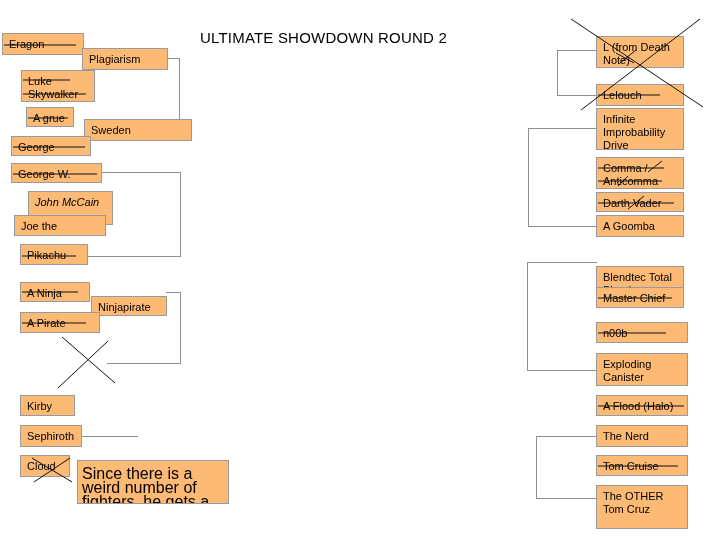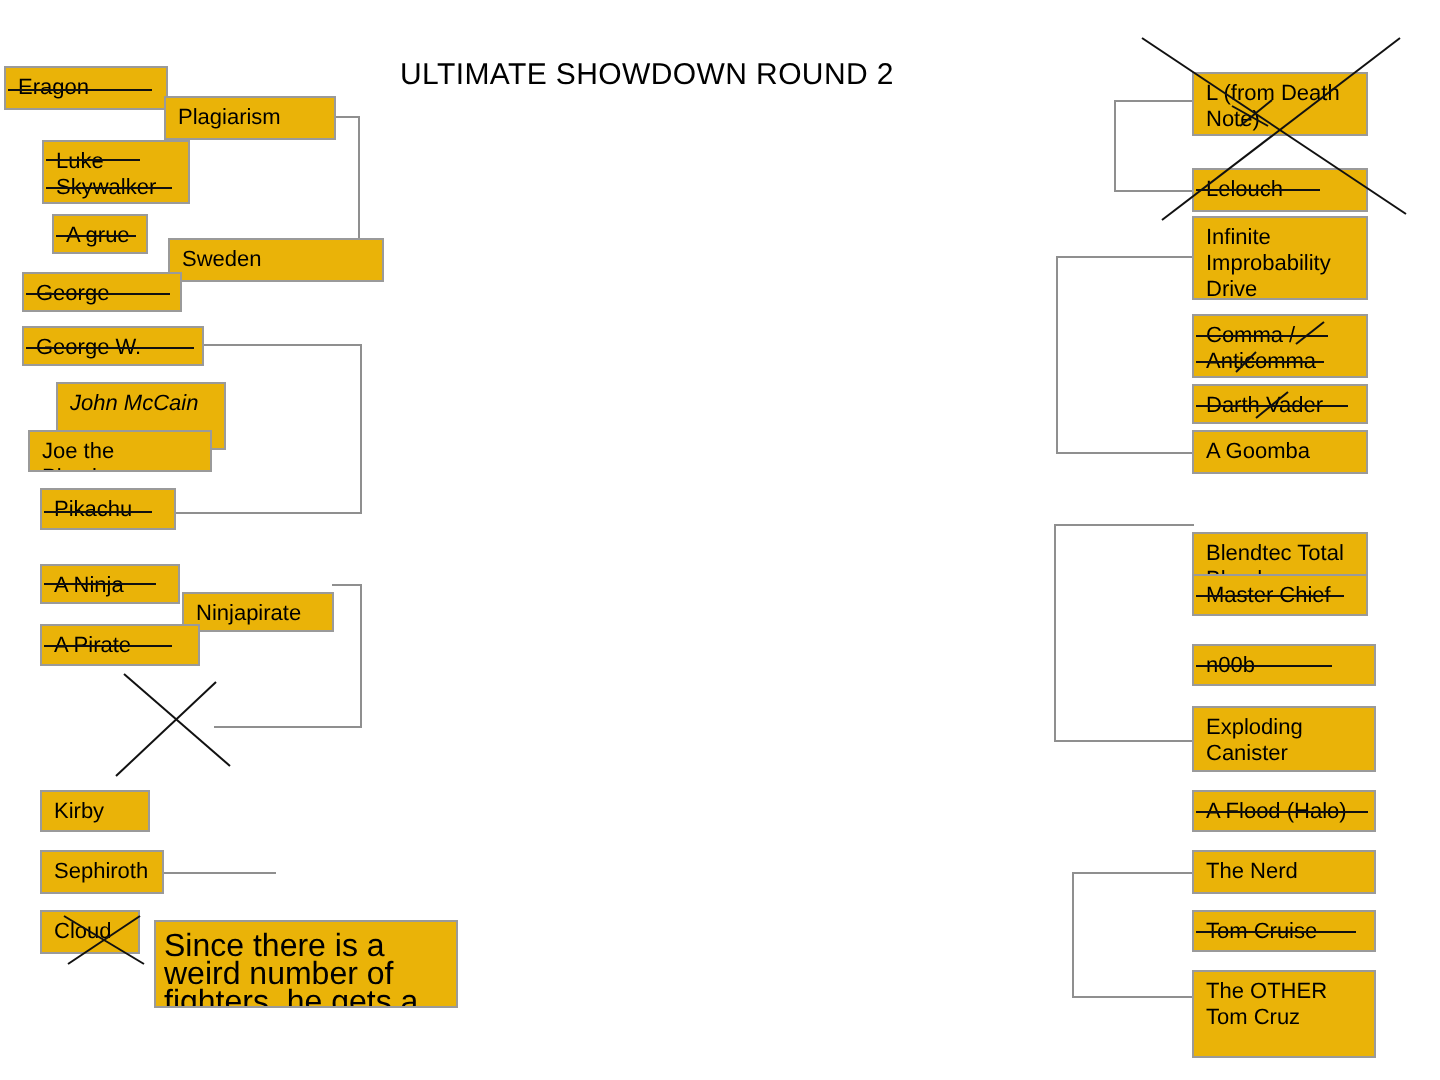--- a/index.html
+++ b/index.html
@@ -22,21 +22,21 @@
     width: 320px;
     font-size: 15px;
     color: #000000;
     letter-spacing: 0.2px;
     white-space: nowrap;
   }
   .box {
     position: absolute;
     box-sizing: border-box;
     border: 1px solid #9a9a9a;
-    background: #eab308;
+    background: #fdba74;
     color: #000000;
     font-size: 11px;
     line-height: 13px;
     padding: 4px 6px 3px 6px;
     overflow: hidden;
   }
   .box.note {
     font-size: 16px;
     line-height: 14px;
     padding: 6px 4px;

